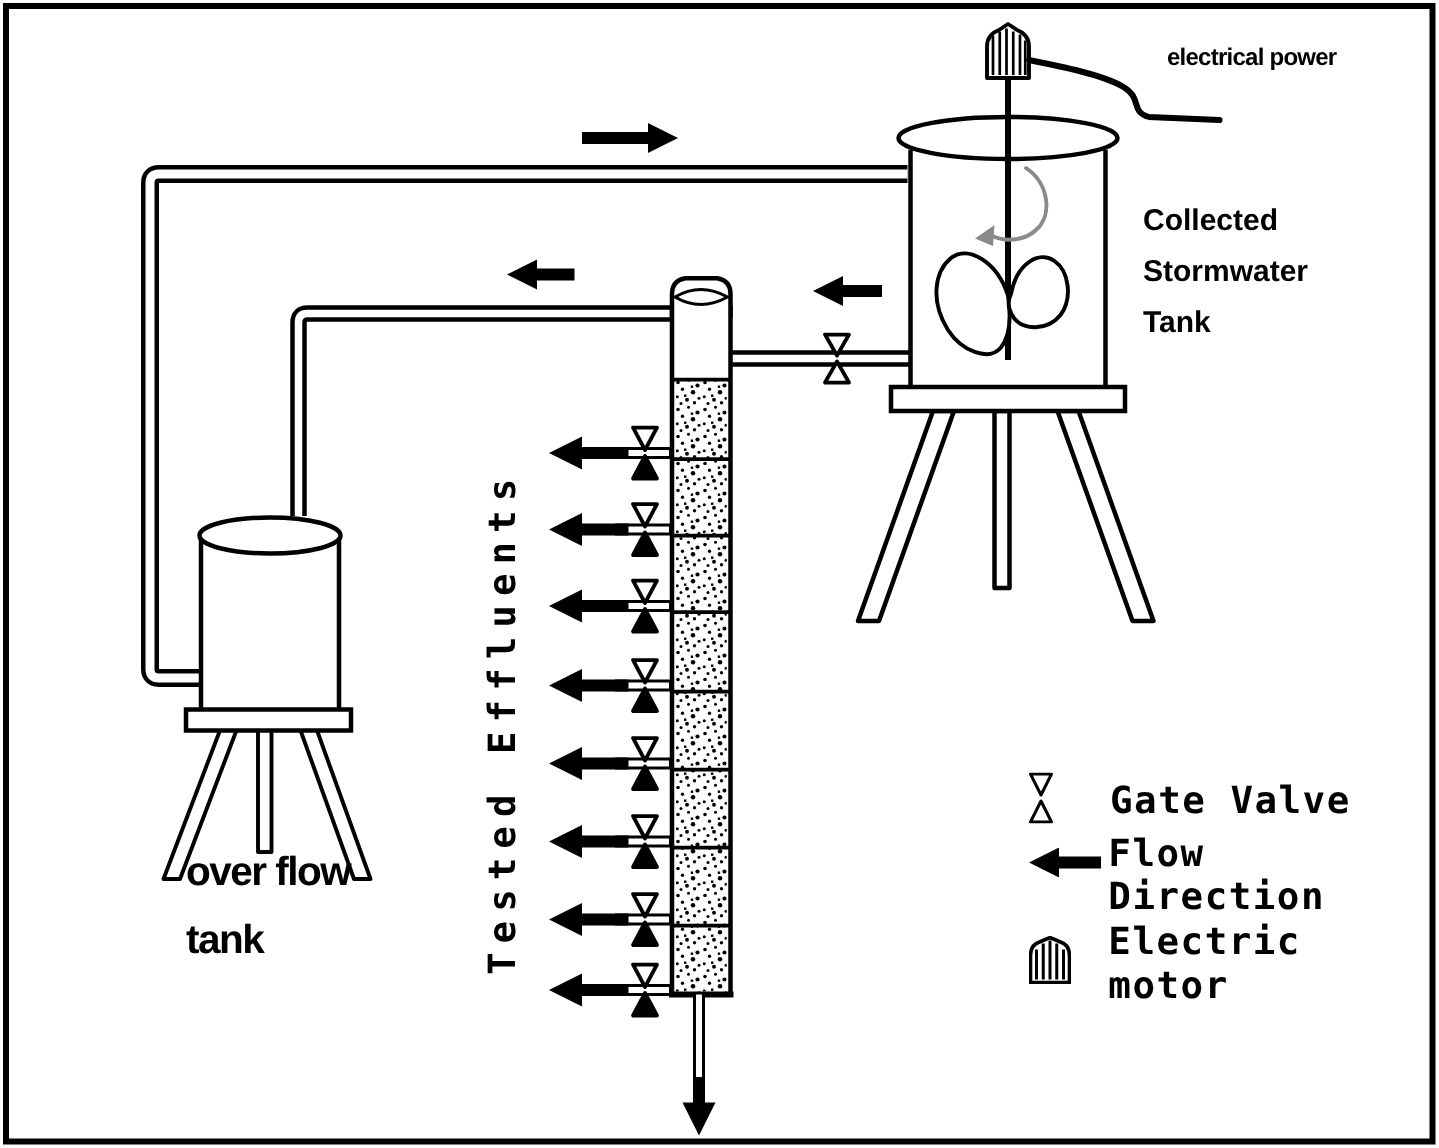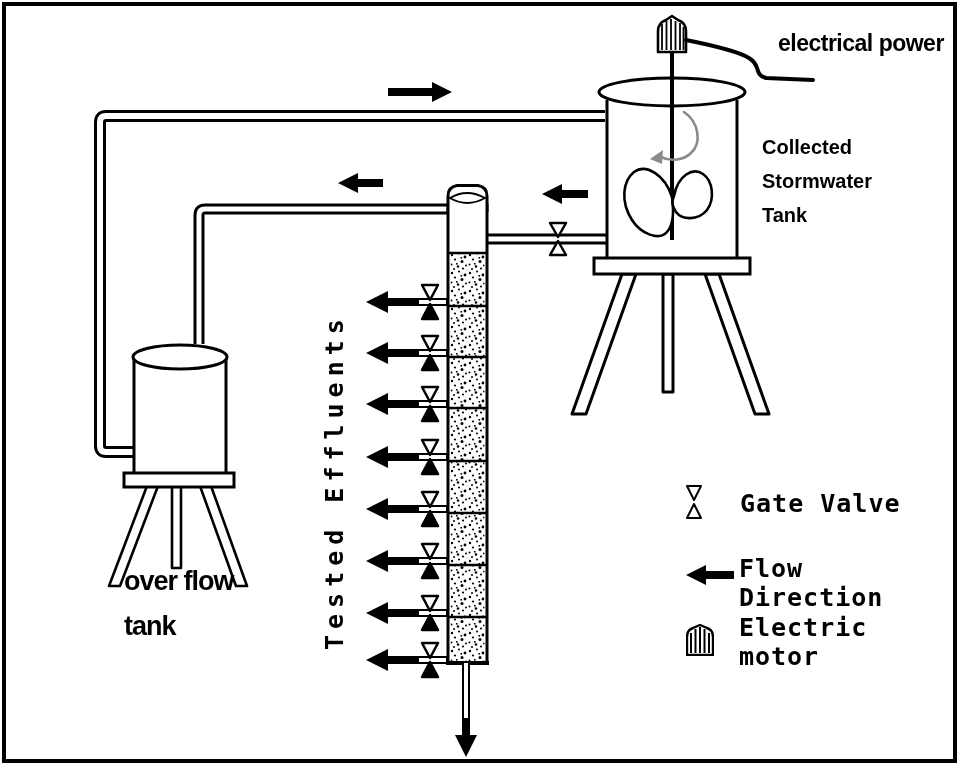--- a/index.html
+++ b/index.html
@@ -3,29 +3,29 @@
 <meta charset="utf-8">
 <style>
   html,body{margin:0;padding:0;background:#fff;}
   #stage{position:relative;width:959px;height:765px;background:#ffffff;overflow:hidden;
          font-family:"Liberation Sans",sans-serif;}
   #frame{position:absolute;inset:2px;border:4px solid #000;pointer-events:none;}
   svg{position:absolute;left:0;top:0;}
   .lbl{position:absolute;color:#000;font-weight:bold;white-space:pre-line;
        font-family:"Liberation Sans",sans-serif;}
   .cad{font-family:"DejaVu Sans Mono","Liberation Mono",monospace;font-weight:bold;color:#000;}
-  #lbl-electrical{left:778px;top:30px;font-size:23px;letter-spacing:-0.5px;}
+  #lbl-electrical{left:778px;top:30px;font-size:16px;letter-spacing:-0.5px;}
   #lbl-collected{left:762px;top:130px;font-size:20px;line-height:34px;}
   #lbl-overflow{left:124px;top:559px;font-size:27px;line-height:45px;letter-spacing:-1px;}
   #lbl-effluents{position:absolute;left:320px;top:650px;transform:rotate(-90deg);
        transform-origin:0 0;white-space:nowrap;font-size:25px;letter-spacing:6px;}
   .legend-row{position:absolute;left:686px;display:flex;align-items:center;height:36px;}
   .legend-sym{width:54px;display:flex;justify-content:center;align-items:center;}
   .legend-label{font-size:25px;letter-spacing:1px;}
-  #legend-gate{top:485px;}
+  #legend-gate{top:515px;}
   #legend-flow{top:565px;}
   #legend-motor{top:624px;}
 </style>
 </head>
 <body>
 
 <div id="stage">
 
   <svg id="diagram" width="959" height="765" viewBox="0 0 959 765">
     <defs>

